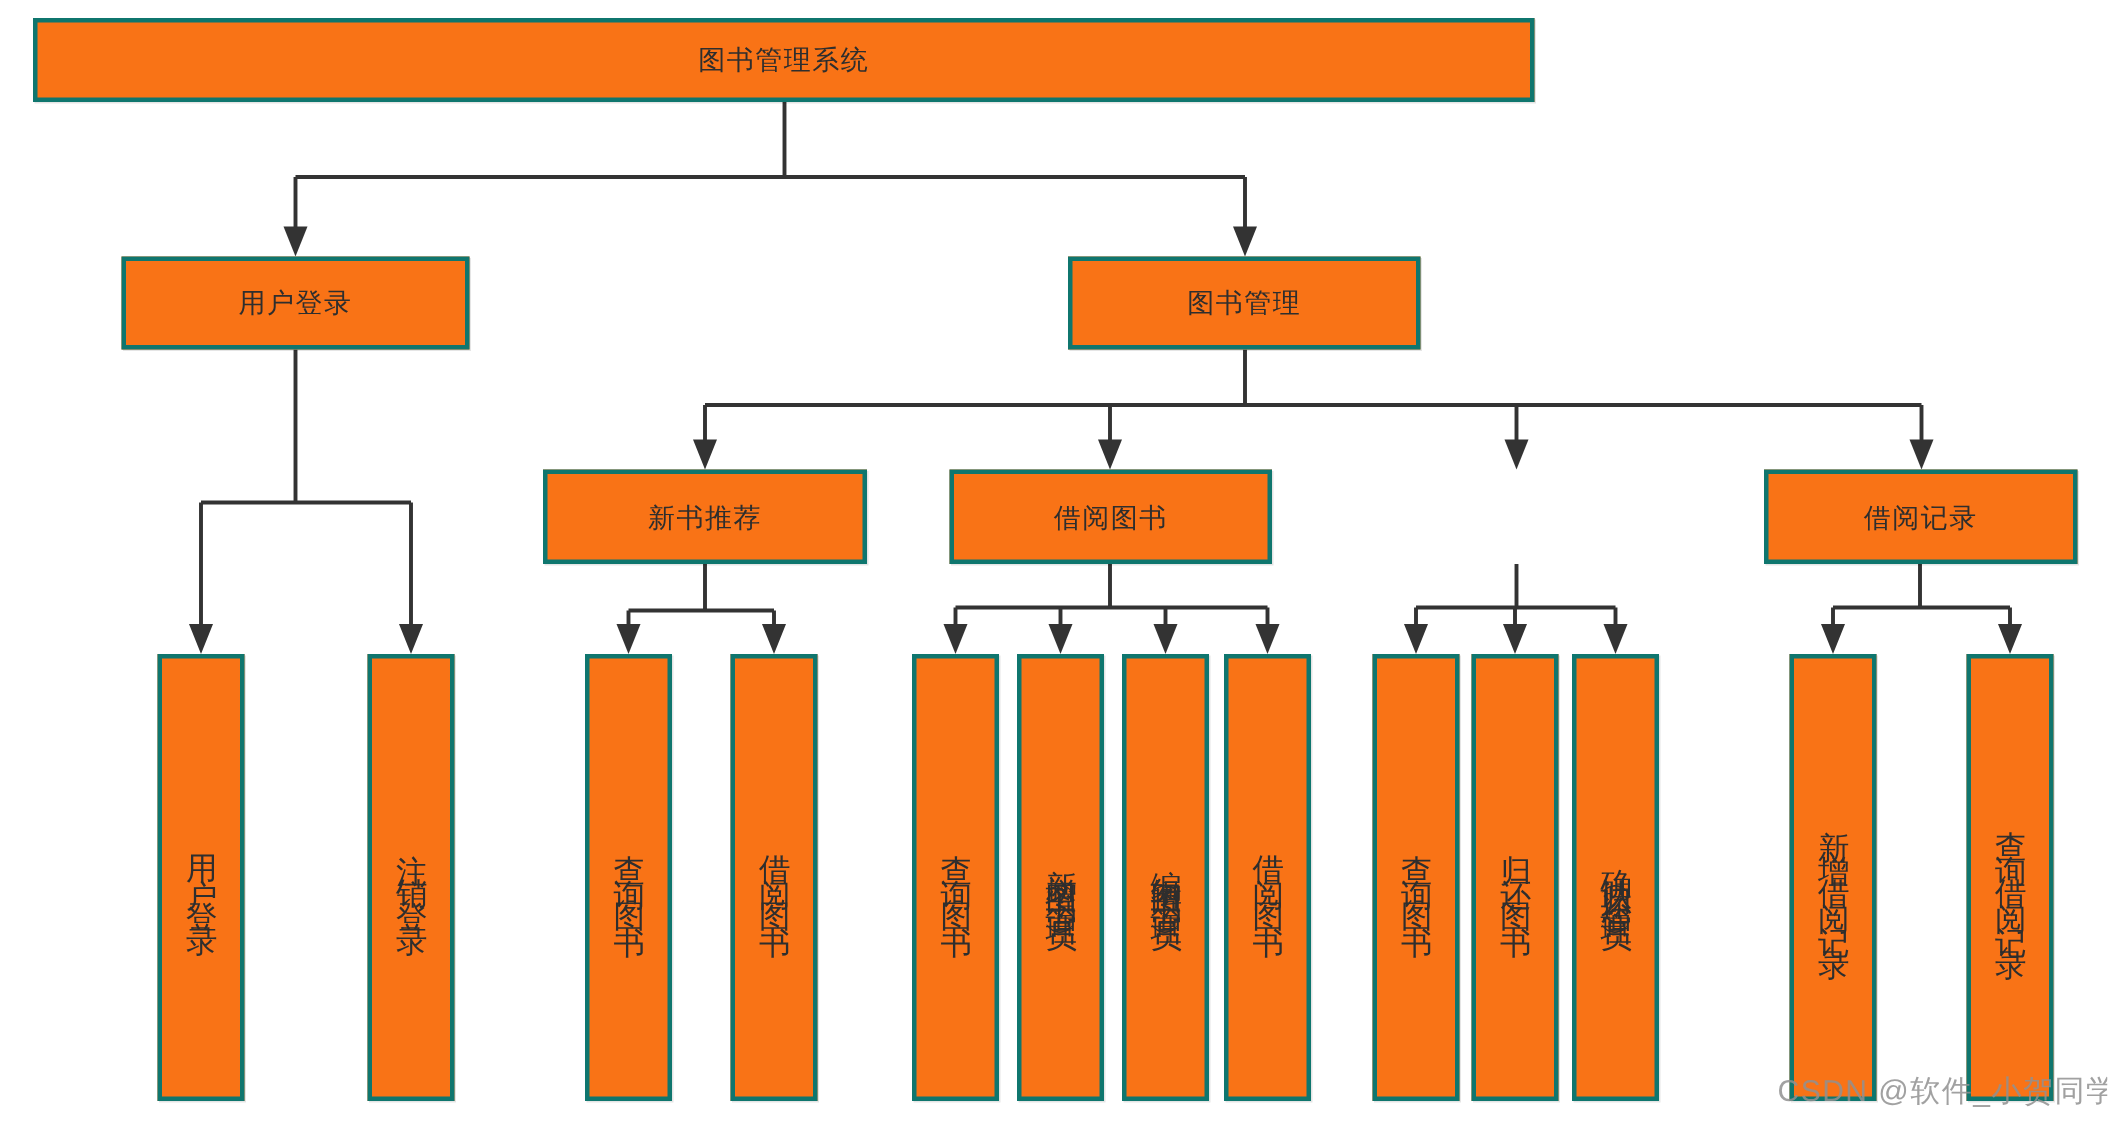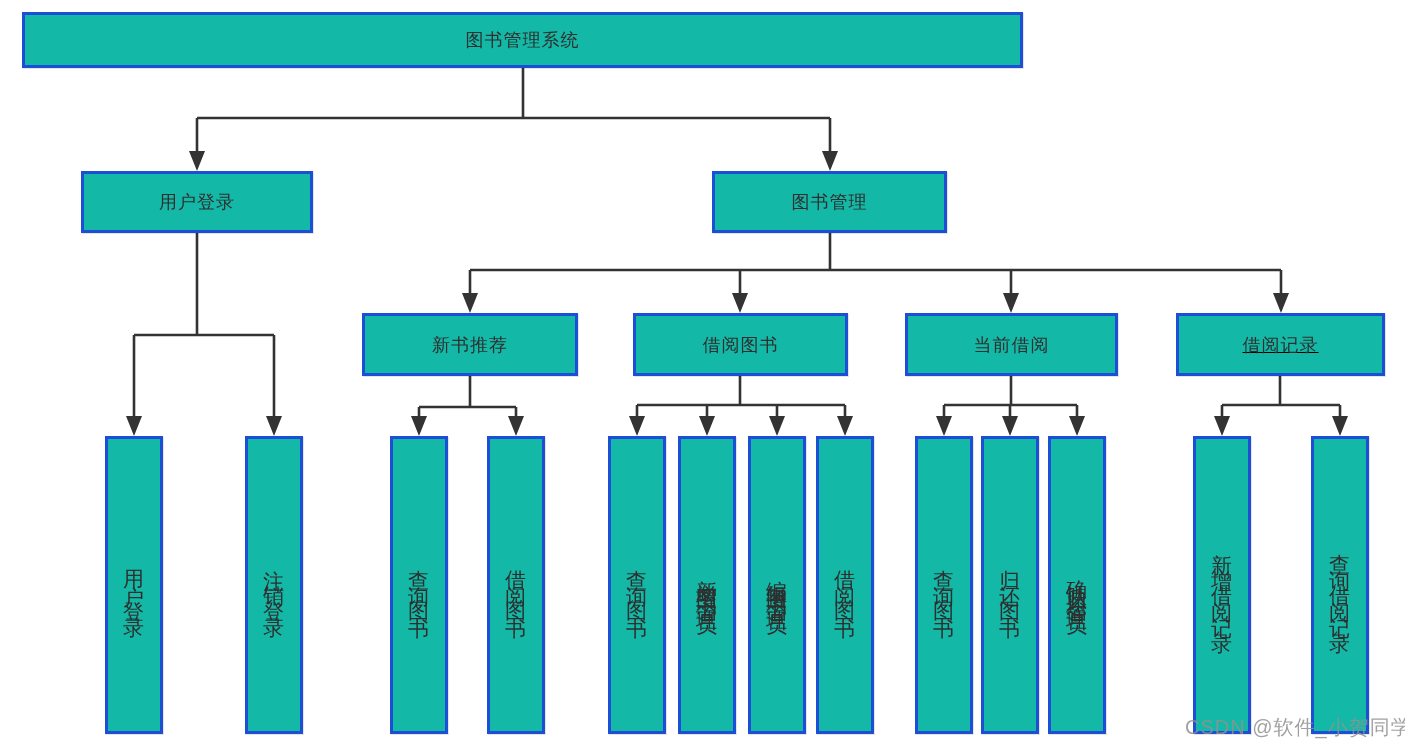--- a/index.html
+++ b/index.html
@@ -18,22 +18,22 @@
   #connectors {
     position: absolute;
     left: 0; top: 0;
     width: 1405px;
     height: 747px;
     pointer-events: none;
   }
   .box {
     position: absolute;
     box-sizing: border-box;
-    border: 3px solid #1d4ed8;
-    background: #14b8a6;
+    border: 3px solid #0f766e;
+    background: #f97316;
     display: flex;
     align-items: center;
     justify-content: center;
     box-shadow: 1px 1px 0 rgba(0,0,0,0.10);
     z-index: 2;
   }
   .h-label {
     font-size: 18px;
     color: #2e2e2e;
     letter-spacing: 1px;
@@ -127,24 +127,21 @@
   <div class="box" style="left:362px; top:313px; width:216px; height:63px;">
     <span class="h-label">新书推荐</span>
   </div>
 
   <div class="box" style="left:712px; top:171px; width:235px; height:62px;">
     <span class="h-label">图书管理</span>
   </div>
   <div class="box" style="left:633px; top:313px; width:215px; height:63px;">
     <span class="h-label">借阅图书</span>
   </div>
-  <div class="box" style="left:905px; top:313px; width:213px; height:63px;">
-    <span class="h-label">当前借阅</span>
-  </div>
-  <div class="box" style="left:1176px; top:313px; width:209px; height:63px;text-decoration:underline;">
+  <div class="box" style="left:1176px; top:313px; width:209px; height:63px;">
     <span class="h-label">借阅记录</span>
   </div>
 
   <div class="box" style="left:105px; top:436px; width:58px; height:298px;">
     <span class="v-text">用户登录</span>
   </div>
   <div class="box" style="left:245px; top:436px; width:58px; height:298px;">
     <span class="v-text">注销登录</span>
   </div>
 

